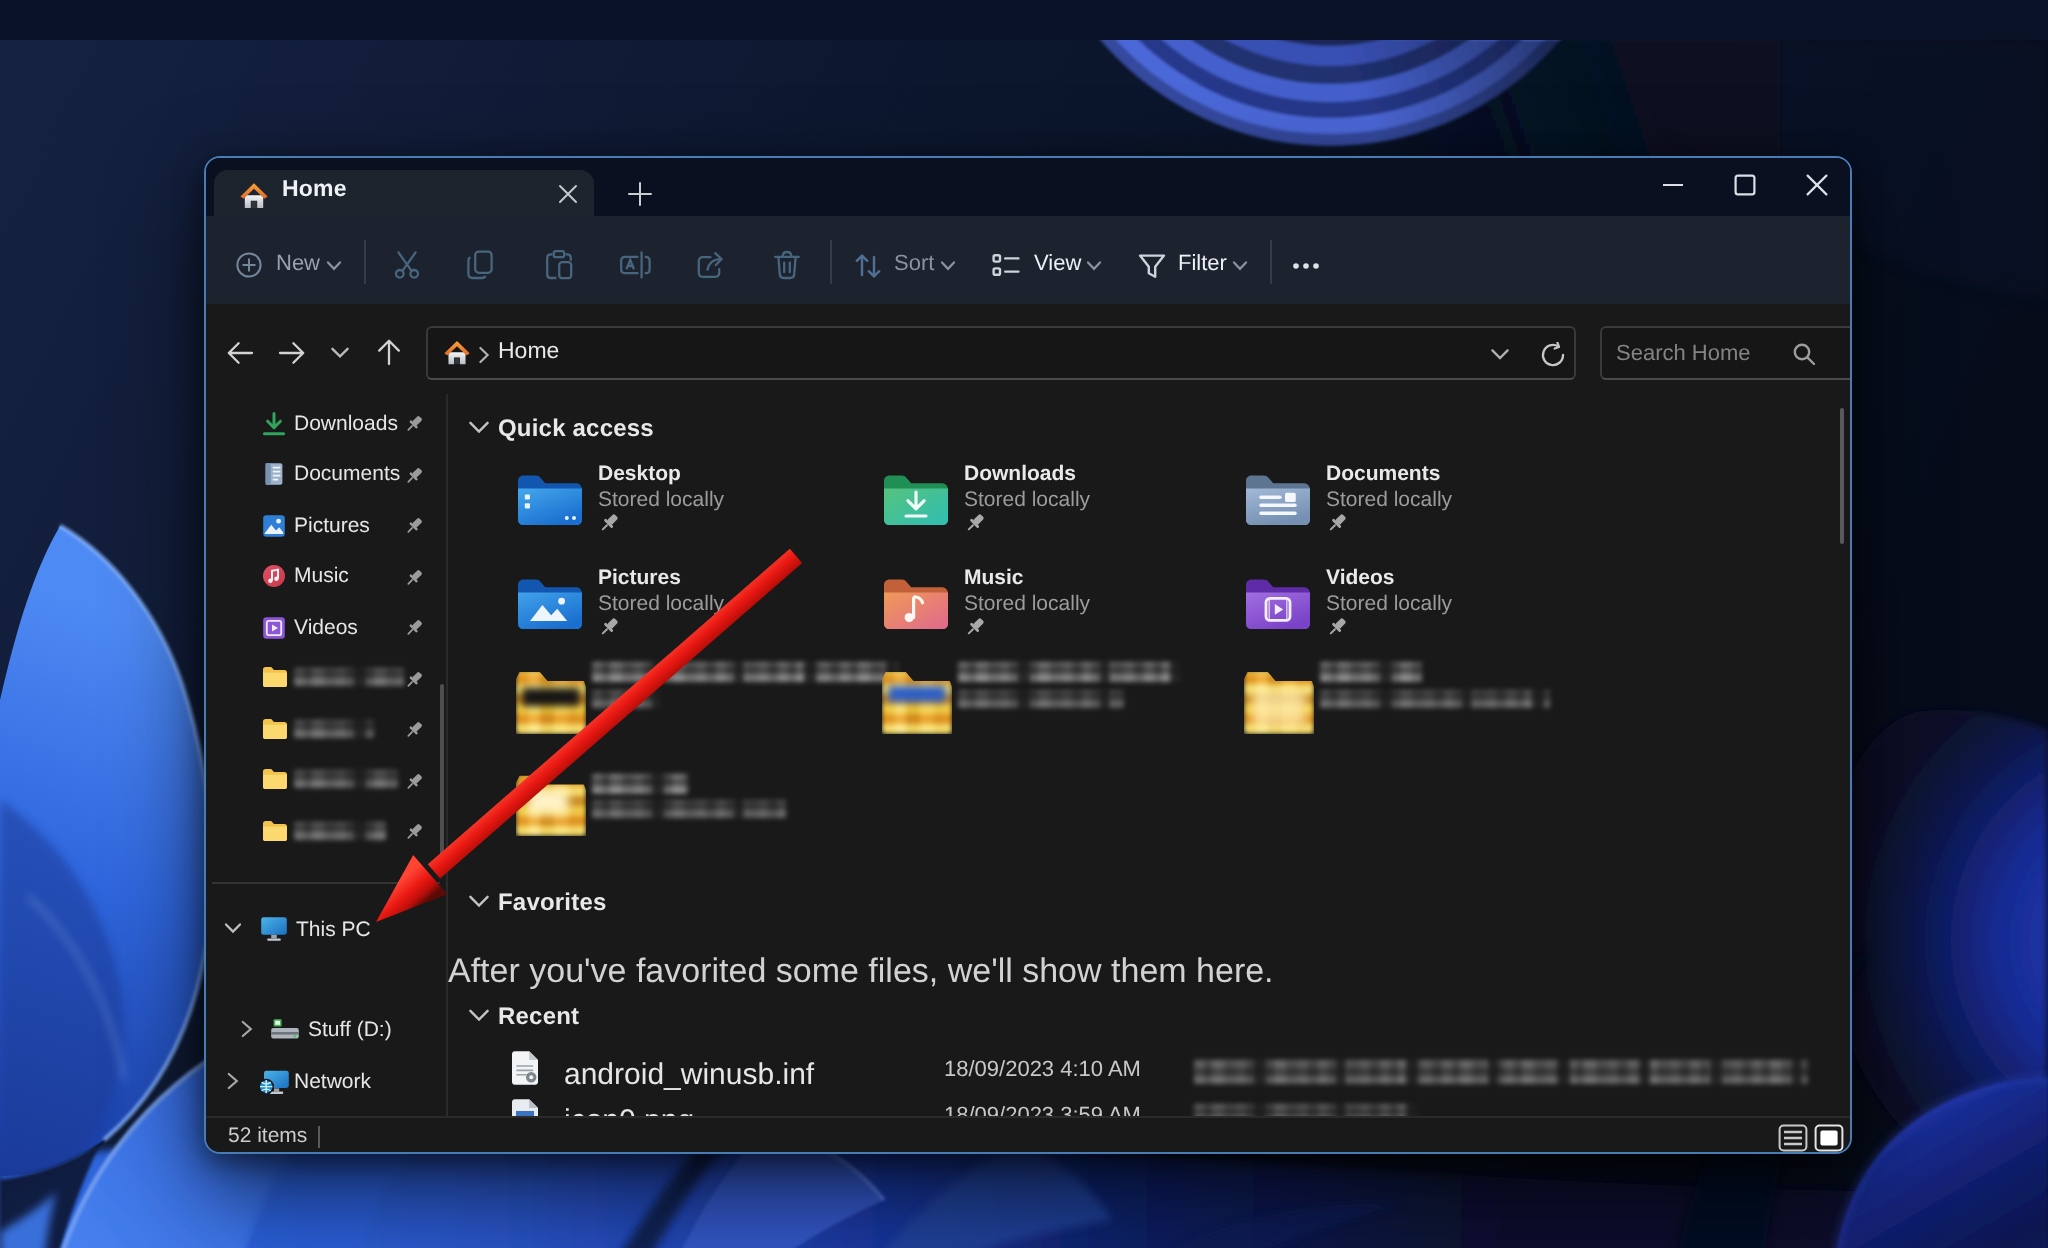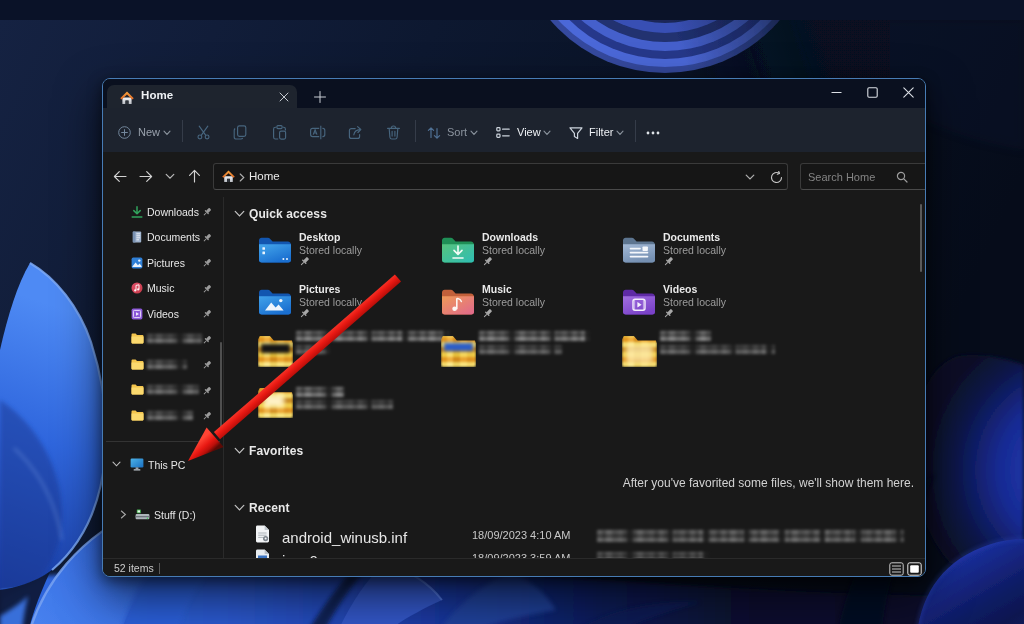--- a/index.html
+++ b/index.html
@@ -37,21 +37,21 @@
   .divider { position:absolute; left:120px; top:0; width:1px; height:100%; background:#2a2a2a; }
   .content { position:absolute; left:121px; top:0; width:703px; height:100%; overflow:hidden; }
   .srow { position:absolute; height:24px; width:100%; }
   .srow .lbl { position:absolute; left:44px; top:6px; font-size:10.5px; color:#e6e6e6; white-space:nowrap; }
   .sseparator { position:absolute; left:3px; top:244px; width:114px; height:1px; background:#333333; }
   .sthumb { position:absolute; left:117px; top:145px; width:2px; height:87px; background:#4f4f4f; border-radius:1px; }
   .cthumb { position:absolute; left:696px; top:7px; width:2px; height:68px; background:#5a5a5a; border-radius:1px; }
   .sechead { position:absolute; left:25px; font-size:12px; color:#e8e8e8; font-weight:bold; letter-spacing:.1px;}
   .tile-name { position:absolute; font-size:10.5px; color:#e9e9e9; font-weight:bold; white-space:nowrap; }
   .tile-sub { position:absolute; font-size:10.5px; color:#9c9c9c; white-space:nowrap; }
-  .favmsg { position:absolute; left:0; width:690px; text-align:right; font-size:12px; color:#d2d2d2; }
+  .favmsg { position:absolute; left:0; width:690px; text-align:left; font-size:17px; color:#d2d2d2; }
   .r-name { position:absolute; left:58px; font-size:15px; color:#e6e6e6; white-space:nowrap; }
   .r-date { position:absolute; left:248px; font-size:11px; color:#c8c8c8; white-space:nowrap; }
   
   .status { position:absolute; left:0; top:479px; width:100%; height:20px; background:#191919; border-top:1px solid #2a2a2a; }
   .status .cnt { position:absolute; left:11px; top:3px; font-size:10.5px; color:#cccccc; }
   .status .bar { position:absolute; left:56px; top:4px; width:1px; height:11px; background:#5a5a5a; }
   
   .pix { position:absolute; border-radius:1px;
     background-image:
       repeating-linear-gradient(90deg,rgba(25,25,25,0) 0 30px,rgba(25,25,25,.85) 30px 36px,rgba(25,25,25,0) 36px 71px,rgba(25,25,25,.85) 71px 76px),
@@ -532,20 +532,33 @@
           <svg class="icon" style="left:32px;top:6px" width="15" height="11" viewBox="0 0 15 11">
             <rect x="0.6" y="5" width="13.8" height="5.2" rx="1" fill="#aeb4bb"></rect>
             <rect x="0.6" y="7" width="13.8" height="1.3" fill="#6f757d"></rect>
             <circle cx="12.4" cy="9.2" r="0.7" fill="#3fd65a"></circle>
             <rect x="1.8" y="0.6" width="4" height="3.6" rx="0.5" fill="#49b556"></rect>
             <rect x="2.6" y="1.4" width="2.4" height="2" fill="#e8f5e9"></rect>
           </svg>
           <span class="lbl" style="left:51px">Stuff (D:)</span>
         </div>
 
+        <div class="srow" style="top:332px">
+          <svg class="icon" style="left:10px;top:7px" width="7" height="9" viewBox="0 0 7 9">
+            <path d="M1.4 1 L5.4 4.5 L1.4 8" fill="none" stroke="#a8a8a8" stroke-width="1.1" stroke-linecap="round"></path>
+          </svg>
+          <svg class="icon" style="left:26px;top:5px" width="16" height="14" viewBox="0 0 16 14">
+            <rect x="3" y="1.4" width="12.4" height="8.6" rx="1.2" fill="url(#scrg)"></rect>
+            <rect x="8" y="10.2" width="2.6" height="1.6" fill="#9aa3ad"></rect>
+            <rect x="6" y="11.8" width="6.6" height="1.2" rx="0.5" fill="#c2c9d1"></rect>
+            <circle cx="4.1" cy="9.3" r="3.5" fill="#1a8fd1" stroke="#191919" stroke-width="0.8"></circle>
+            <path d="M1 9.3 L7.2 9.3 M4.1 6 L4.1 12.6 M1.8 7.2 C3.2 8.2 5 8.2 6.4 7.2 M1.8 11.4 C3.2 10.4 5 10.4 6.4 11.4" stroke="#d6ecf8" stroke-width="0.7" fill="none"></path>
+          </svg>
+          <span class="lbl" style="left:44px">Network</span>
+        </div>
         <div class="sthumb"></div>
       </div>
       <div class="divider"></div>
       <div class="content">
 
         <svg class="icon" style="left:10px;top:13px" width="11" height="8" viewBox="0 0 11 8">
           <path d="M1.2 1.4 L5.5 5.8 L9.8 1.4" fill="none" stroke="#c4c4c4" stroke-width="1.2" stroke-linecap="round"></path>
         </svg>
         <span class="sechead" style="top:10px">Quick access</span>
 

